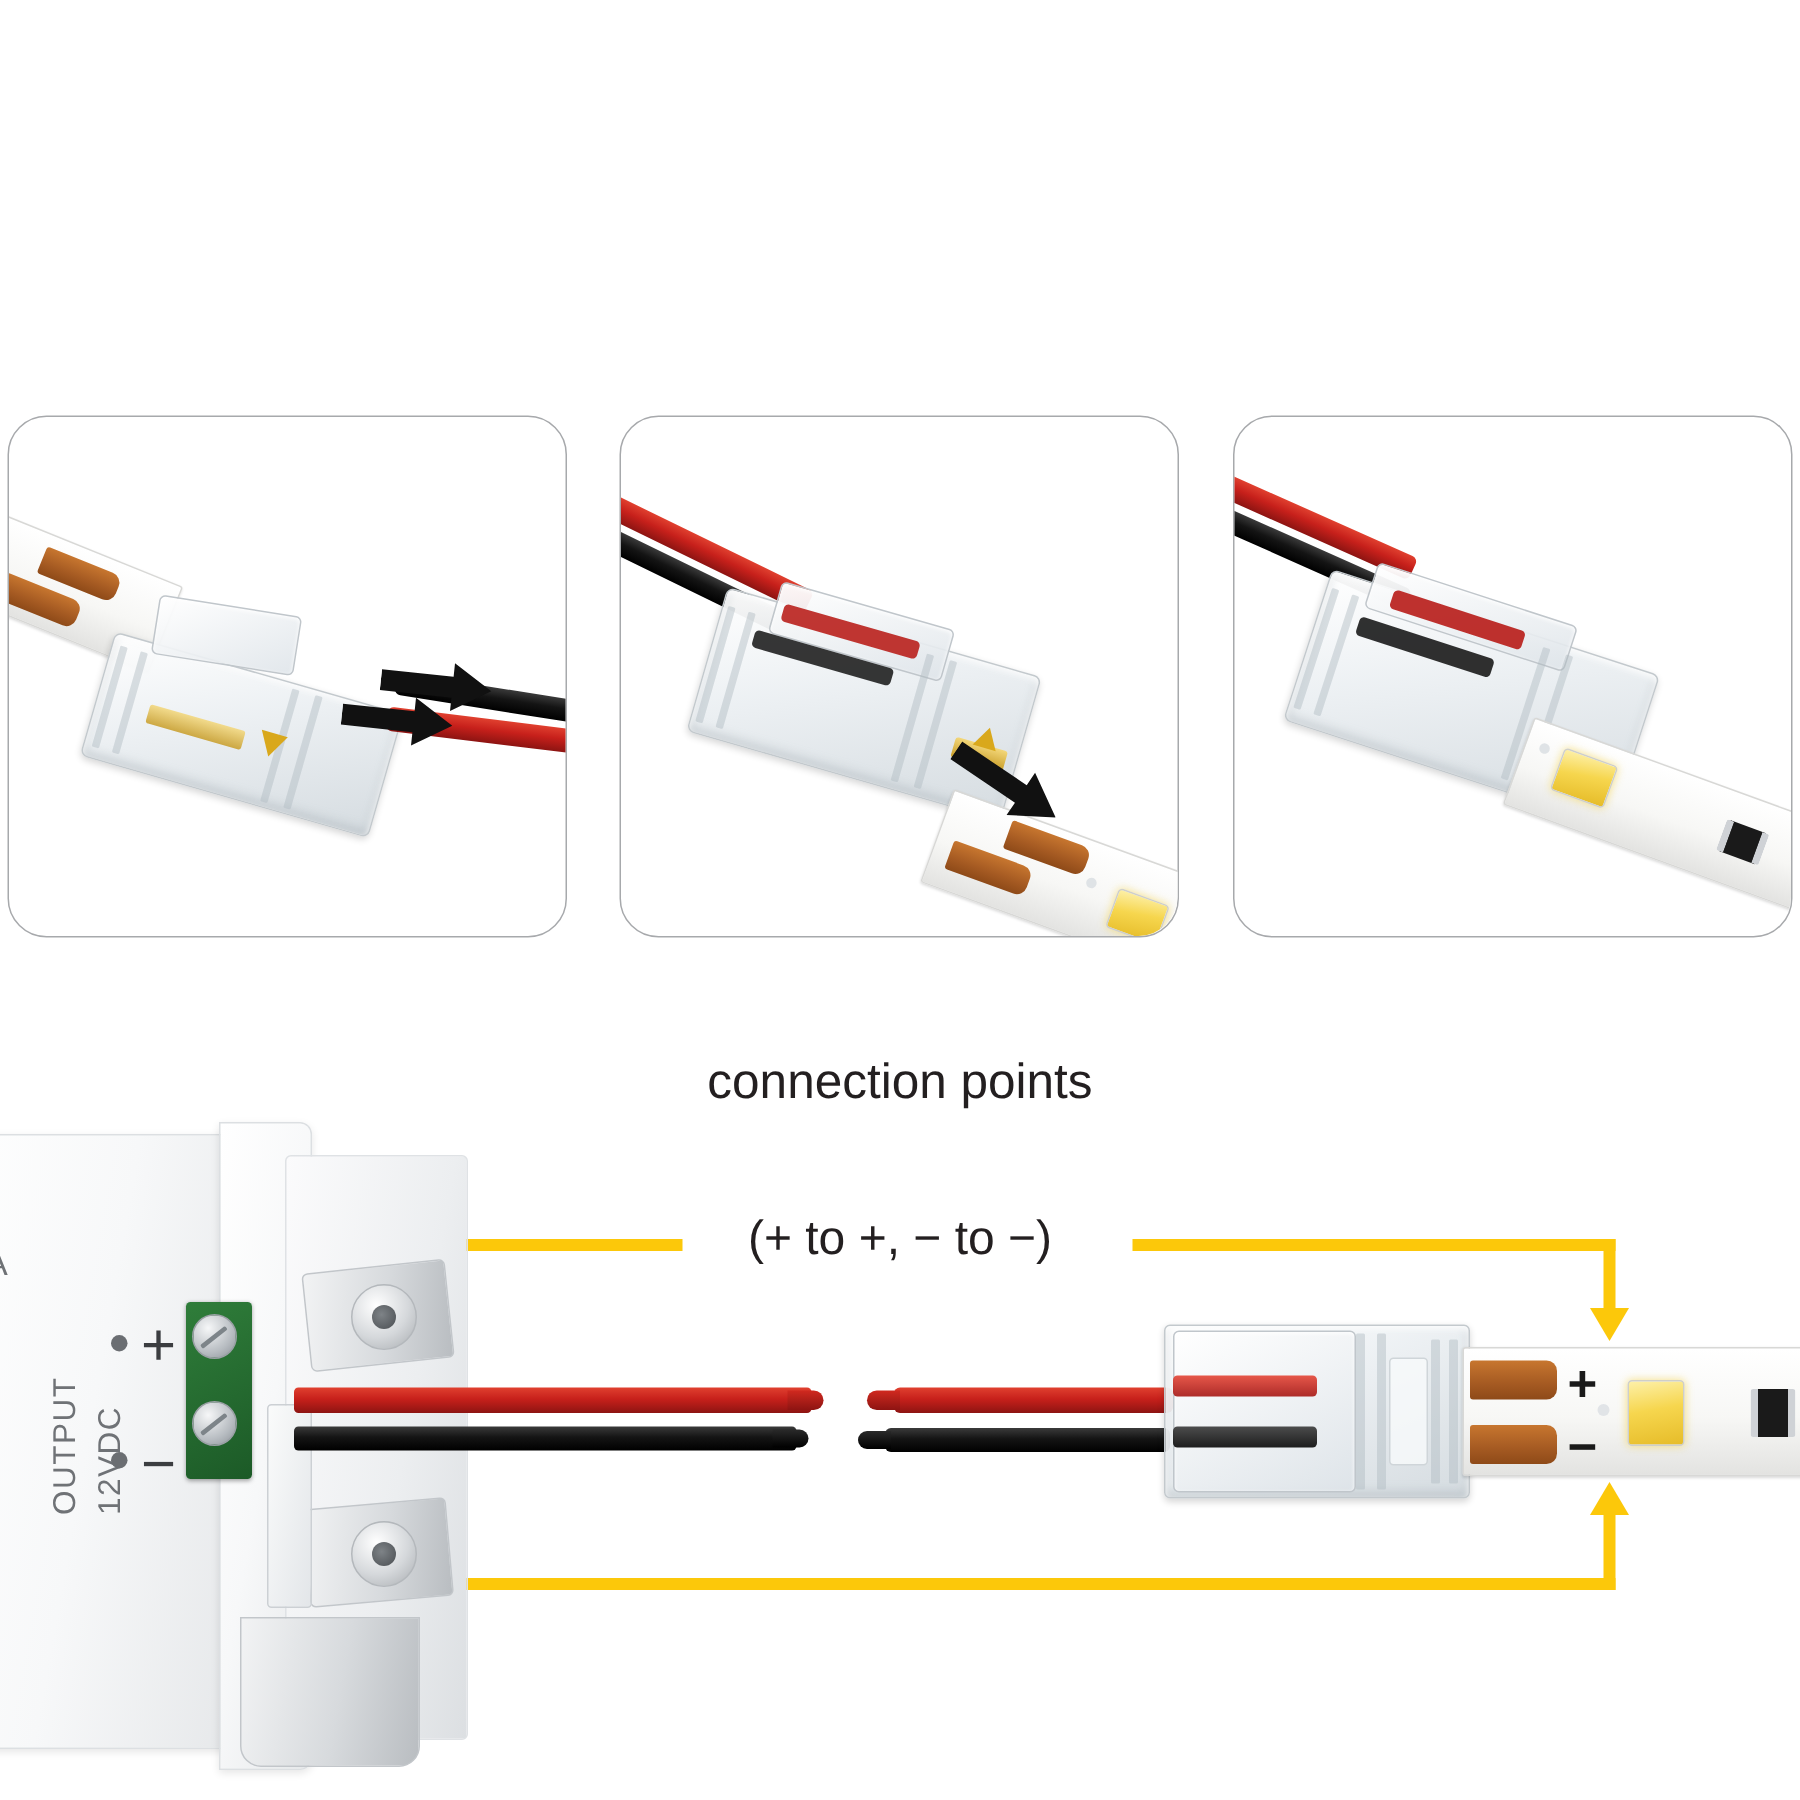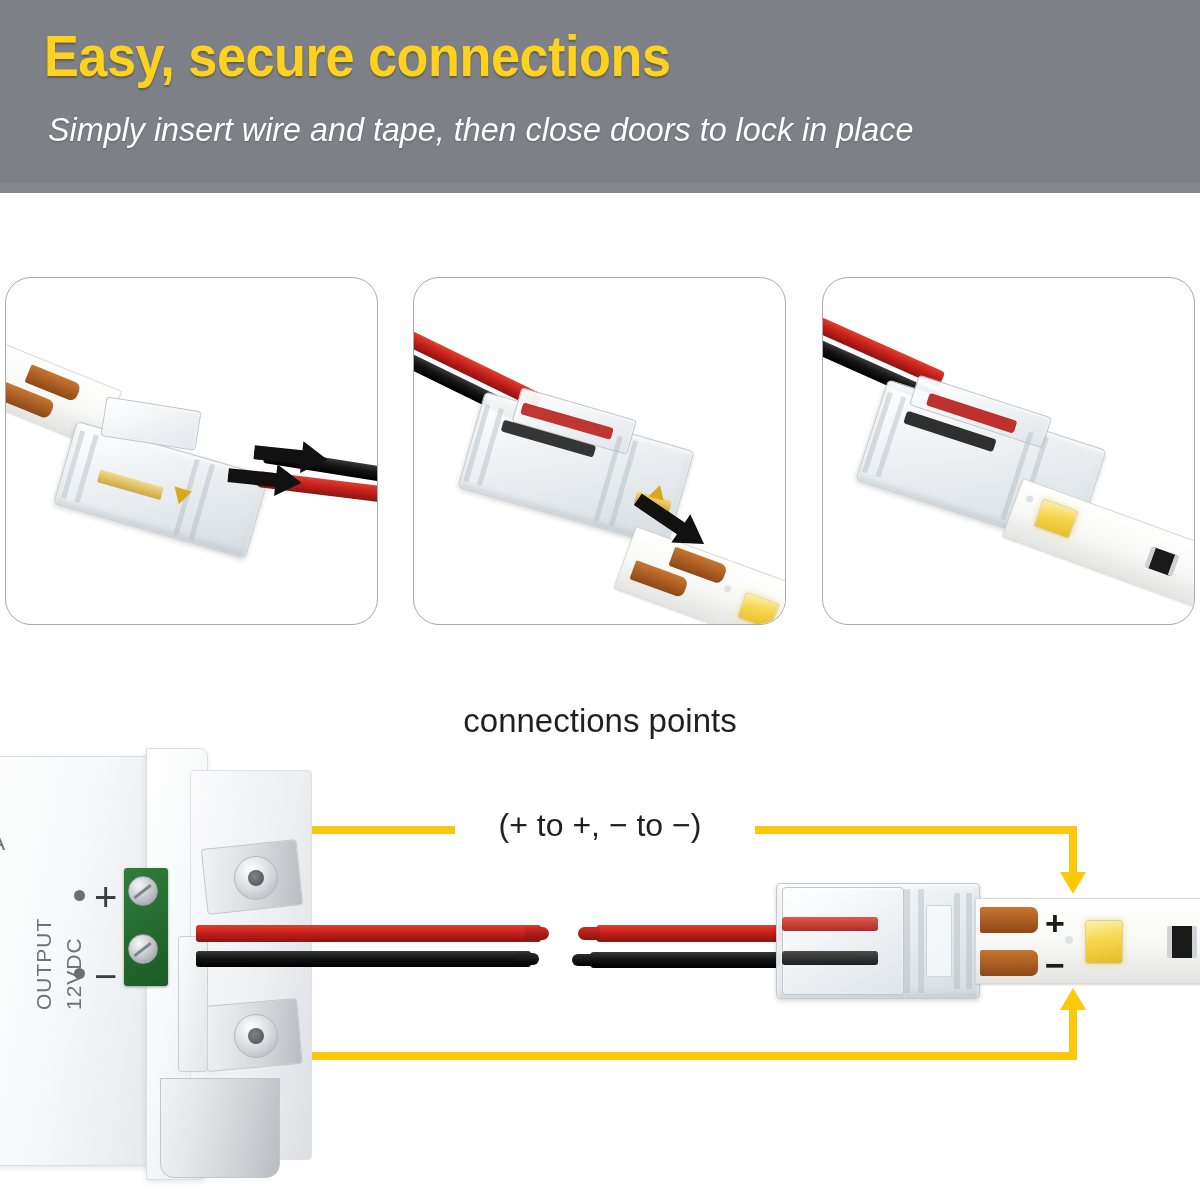--- a/index.html
+++ b/index.html
@@ -205,25 +205,20 @@
     position:absolute; color:#1a1a1a;
     font-family:"Liberation Sans", sans-serif;
     line-height:1;
   }
 </style>
 </head>
 <body>
 
 <div id="root">
 
-  <div class="header">
-    <div class="headline">Easy, secure connections</div>
-    <div class="subhead">Simply insert wire and tape, then close doors to lock in place</div>
-    <div class="hdr-edge"></div>
-  </div>
 
   <div class="panels">
 
     <div class="panel" id="panel-1">
       <div class="clipbox">
 
         <div style="position:absolute; left:-60px; top:42px; width:190px; height:62px; transform:rotate(22deg); transform-origin:left top;">
           <div class="strip-body" style="left:0; top:0; width:190px; height:62px; border-radius:2px;"></div>
 
           <div class="pad" style="left:96px; top:9px; width:54px; height:19px;"></div>
@@ -323,21 +318,21 @@
           <div class="res-chip" style="left:144px; top:20px; width:30px; height:22px;"></div>
           <div style="position:absolute; left:10px; top:14px; width:7px; height:7px; border-radius:50%; background:#dfe3e6;"></div>
         </div>
 
       </div>
     </div>
 
   </div>
 
   <div class="caption">
-    <div>connections points</div>
+    <div>connection points</div>
   </div>
   <div class="caption-sub">(+ to +, − to −)</div>
 
   <div class="bracket" style="left:143px; top:826px; width:312px; height:8px;"></div>
   <div class="bracket" style="left:755px; top:826px; width:322px; height:8px;"></div>
   <div class="bracket" style="left:143px; top:826px; width:8px; height:55px;"></div>
   <div class="bracket" style="left:1069px; top:826px; width:8px; height:50px;"></div>
   <div class="arrow-dn" style="left:134px; top:877px;"></div>
   <div class="arrow-dn" style="left:1060px; top:872px;"></div>
 

